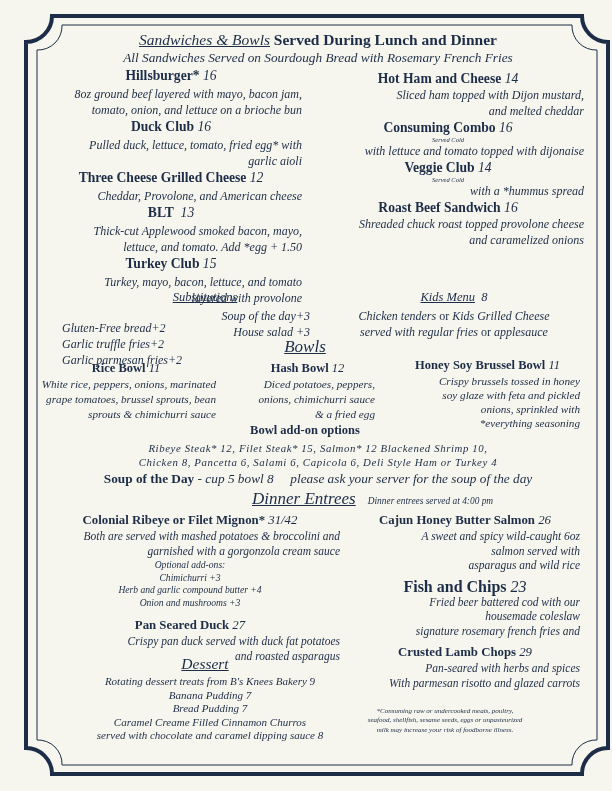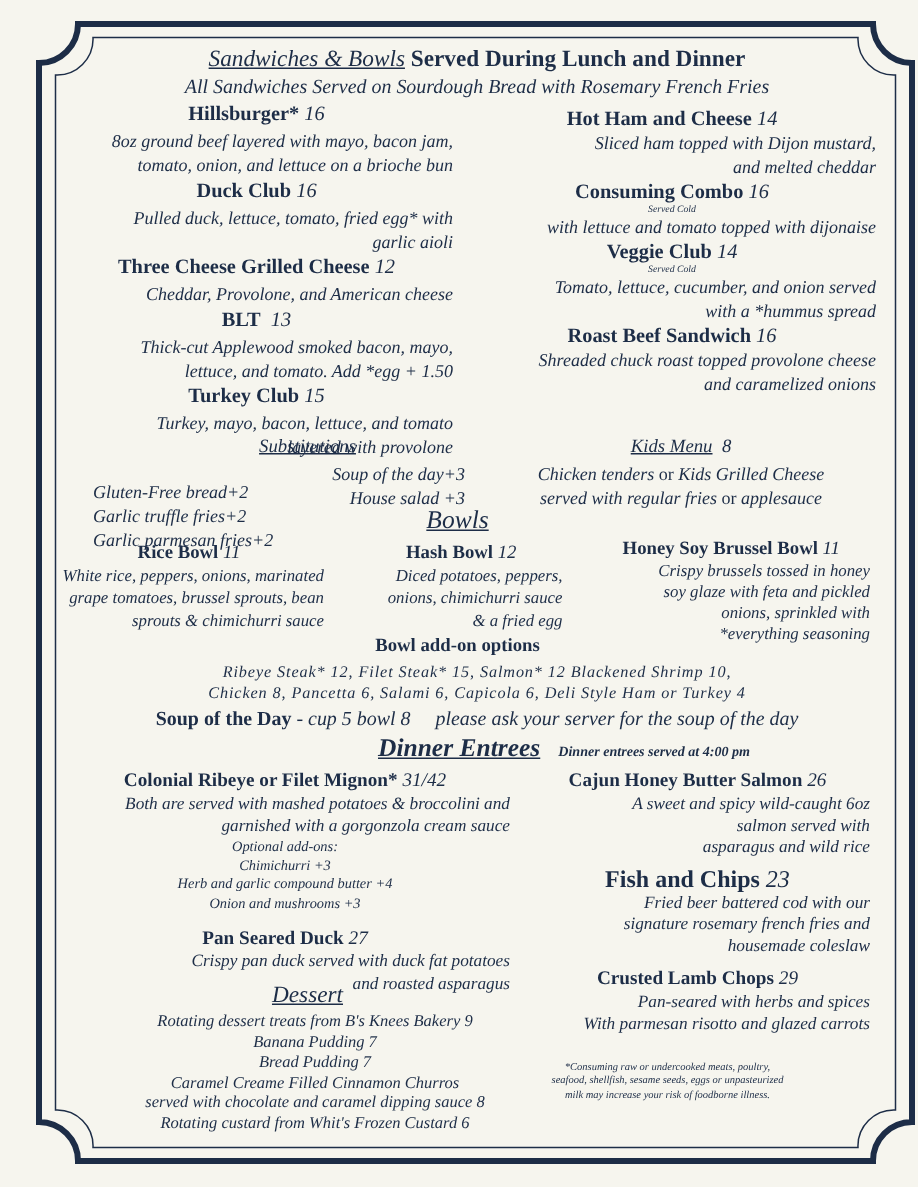--- a/index.html
+++ b/index.html
@@ -67,21 +67,20 @@
     <div class="desc">and melted cheddar</div>
   </div>
   <div>
     <div class="name"><span>Consuming Combo</span> <span class="p">16</span></div>
     <div class="cold">Served Cold</div>
     <div class="desc">with lettuce and tomato topped with dijonaise</div>
   </div>
   <div>
     <div class="name"><span>Veggie Club</span> <span class="p">14</span></div>
     <div class="cold">Served Cold</div>
-    <div class="desc">Tomato, lettuce, cucumber, and onion served</div>
     <div class="desc">with a *hummus spread</div>
   </div>
   <div>
     <div class="name"><span>Roast Beef Sandwich</span> <span class="p">16</span></div>
     <div class="desc">Shreaded chuck roast topped provolone cheese</div>
     <div class="desc">and caramelized onions</div>
   </div>
 </div>
 
 <div class="abs sub" style="left:130px;width:150px;top:290px;">Substitutions</div>
@@ -126,21 +125,21 @@
 <div class="abs b" style="left:200px;width:210px;top:423px;font-size:12.5px;">Bowl add-on options</div>
 <div class="abs it" style="left:40px;width:556px;top:441px;font-size:10.8px;line-height:14px;letter-spacing:0.6px;">
   <div>Ribeye Steak* 12, Filet Steak* 15, Salmon* 12 Blackened Shrimp 10,</div>
   <div>Chicken 8, Pancetta 6, Salami 6, Capicola 6, Deli Style Ham or Turkey 4</div>
 </div>
 
 <div class="abs" style="left:40px;width:556px;top:471px;font-size:13.3px;">
   <span class="b">Soup of the Day</span><span> - </span><span class="it">cup 5 bowl 8</span>&nbsp;&nbsp;&nbsp;&nbsp; <span class="it">please ask your server for the soup of the day</span>
 </div>
 
-<div class="abs" style="left:252px;top:489px;text-align:right;white-space:nowrap;font-weight:bold;">
+<div class="abs" style="left:252px;top:489px;text-align:right;white-space:nowrap;">
   <span class="hdr">Dinner Entrees</span>
   <span class="it" style="font-size:9.4px;margin-left:8px;">Dinner entrees served at 4:00 pm</span>
 </div>
 
 <div class="abs" style="left:40px;width:300px;top:512px;">
   <div>
     <div class="name" style="font-size:12.8px"><span>Colonial Ribeye or Filet Mignon*</span> <span class="p">31/42</span></div>
     <div class="desc" style="font-size:11.5px;line-height:15px">Both are served with mashed potatoes &amp; broccolini and</div>
     <div class="desc" style="font-size:11.5px;line-height:15px">garnished with a gorgonzola cream sauce</div>
     <div class="small" style="line-height:12.5px">Optional add-ons:</div>
@@ -158,37 +157,36 @@
 <div class="abs" style="left:350px;width:230px;top:512px;">
   <div>
     <div class="name" style="font-size:12.8px"><span>Cajun Honey Butter Salmon</span> <span class="p">26</span></div>
     <div class="desc" style="font-size:11.5px;line-height:14.5px">A sweet and spicy wild-caught 6oz</div>
     <div class="desc" style="font-size:11.5px;line-height:14.5px">salmon served with</div>
     <div class="desc" style="font-size:11.5px;line-height:14.5px">asparagus and wild rice</div>
   </div>
   <div style="margin-top:5px">
     <div class="name" style="font-size:16px"><span>Fish and Chips</span> <span class="p">23</span></div>
     <div class="desc" style="font-size:11.5px;line-height:14.5px">Fried beer battered cod with our</div>
+    <div class="desc" style="font-size:11.5px;line-height:14.5px">housemade coleslaw</div>
     <div class="desc" style="font-size:11.5px;line-height:14.5px">signature rosemary french fries and</div>
-    <div class="desc" style="font-size:11.5px;line-height:14.5px">housemade coleslaw</div>
   </div>
   <div style="margin-top:6px">
     <div class="name" style="font-size:12.8px"><span>Crusted Lamb Chops</span> <span class="p">29</span></div>
     <div class="desc" style="font-size:11.5px;line-height:14.5px">Pan-seared with herbs and spices</div>
     <div class="desc" style="font-size:11.5px;line-height:14.5px">With parmesan risotto and glazed carrots</div>
   </div>
 </div>
 
 <div class="abs hdr" style="left:130px;width:150px;top:655px;font-size:15.5px;">Dessert</div>
 <div class="abs" style="left:60px;width:300px;top:675px;font-style:italic;font-size:11px;line-height:13.6px;">
   <div>Rotating dessert treats from B's Knees Bakery 9</div>
   <div>Banana Pudding 7</div>
   <div>Bread Pudding 7</div>
   <div>Caramel Creame Filled Cinnamon Churros</div>
   <div>served with chocolate and caramel dipping sauce 8</div>
-  <div>Rotating custard from Whit's Frozen Custard  6</div>
 </div>
 
 <div class="abs tiny" style="left:350px;width:190px;top:707px;line-height:9.3px;">
   <div>*Consuming raw or undercooked meats, poultry,</div>
   <div>seafood, shellfish, sesame seeds, eggs or unpasteurized</div>
   <div>milk may increase your risk of foodborne illness.</div>
 </div>
 
 </body></html>

